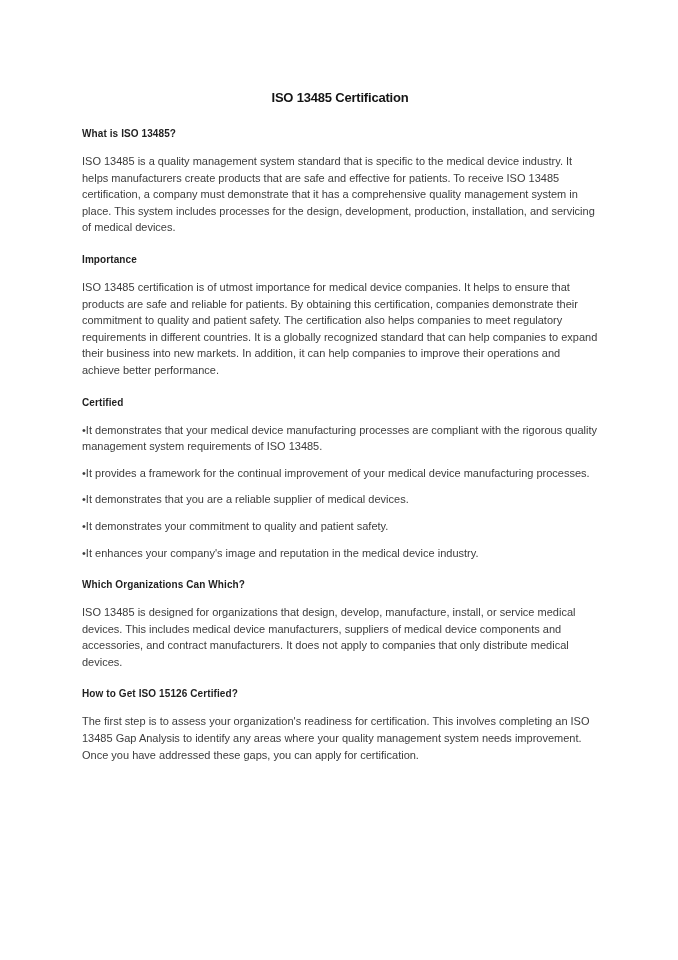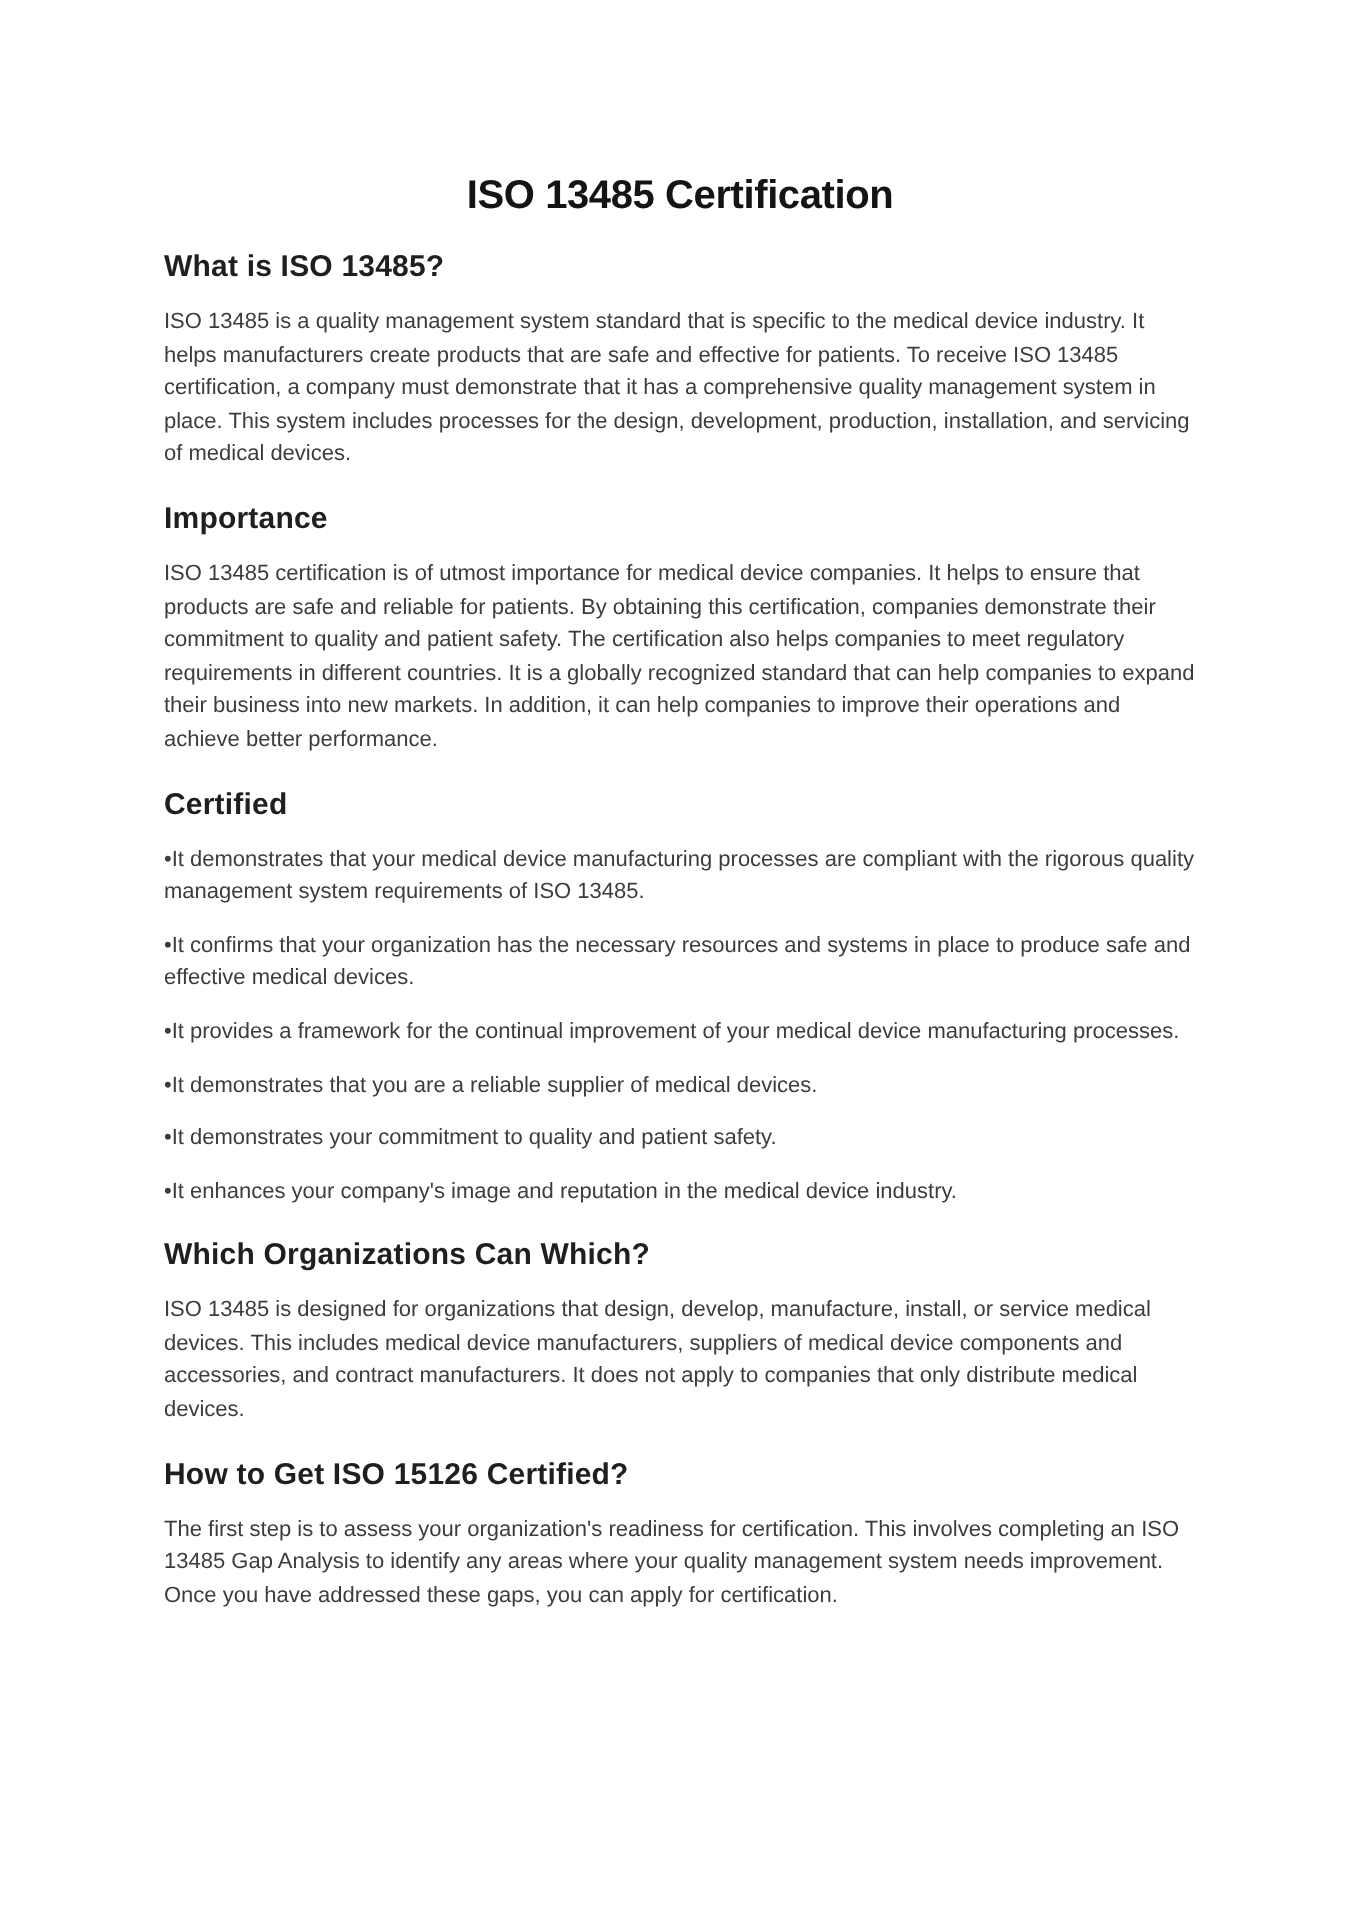--- a/index.html
+++ b/index.html
@@ -9,29 +9,29 @@
     width: 678px;
     height: 960px;
     background: #ffffff;
     font-family: "Liberation Sans", sans-serif;
     color: #3c3c3c;
     padding: 86px 80px 40px 82px;
     overflow: hidden;
   }
   .doc-title {
     text-align: center;
-    font-size: 20px;
+    font-size: 13px;
     font-weight: bold;
     color: #141414;
     letter-spacing: -0.2px;
     margin-bottom: 12px;
     line-height: 24px;
   }
   .section-heading {
-    font-size: 15px;
+    font-size: 10px;
     font-weight: bold;
     color: #1f1f1f;
     margin: 14px 0 10px 0;
     line-height: 19px;
     letter-spacing: 0.1px;
   }
   .body-text {
     font-size: 11px;
     line-height: 16.6px;
     color: #3c3c3c;
@@ -53,21 +53,20 @@
   </section>
 
   <section>
     <h2 class="section-heading">Importance</h2>
     <p class="body-text">ISO 13485 certification is of utmost importance for medical device companies. It helps to ensure that products are safe and reliable for patients. By obtaining this certification, companies demonstrate their commitment to quality and patient safety. The certification also helps companies to meet regulatory requirements in different countries. It is a globally recognized standard that can help companies to expand their business into new markets. In addition, it can help companies to improve their operations and achieve better performance.</p>
   </section>
 
   <section>
     <h2 class="section-heading">Certified</h2>
     <p class="body-text"><span class="bullet-marker">•</span><span>It demonstrates that your medical device manufacturing processes are compliant with the rigorous quality management system requirements of ISO 13485.</span></p>
-    <p class="body-text"><span class="bullet-marker">•</span><span>It confirms that your organization has the necessary resources and systems in place to produce safe and effective medical devices.</span></p>
     <p class="body-text"><span class="bullet-marker">•</span><span>It provides a framework for the continual improvement of your medical device manufacturing processes.</span></p>
     <p class="body-text"><span class="bullet-marker">•</span><span>It demonstrates that you are a reliable supplier of medical devices.</span></p>
     <p class="body-text"><span class="bullet-marker">•</span><span>It demonstrates your commitment to quality and patient safety.</span></p>
     <p class="body-text"><span class="bullet-marker">•</span><span>It enhances your company's image and reputation in the medical device industry.</span></p>
   </section>
 
   <section>
     <h2 class="section-heading">Which Organizations Can Which?</h2>
     <p class="body-text">ISO 13485 is designed for organizations that design, develop, manufacture, install, or service medical devices. This includes medical device manufacturers, suppliers of medical device components and accessories, and contract manufacturers. It does not apply to companies that only distribute medical devices.</p>
   </section>

